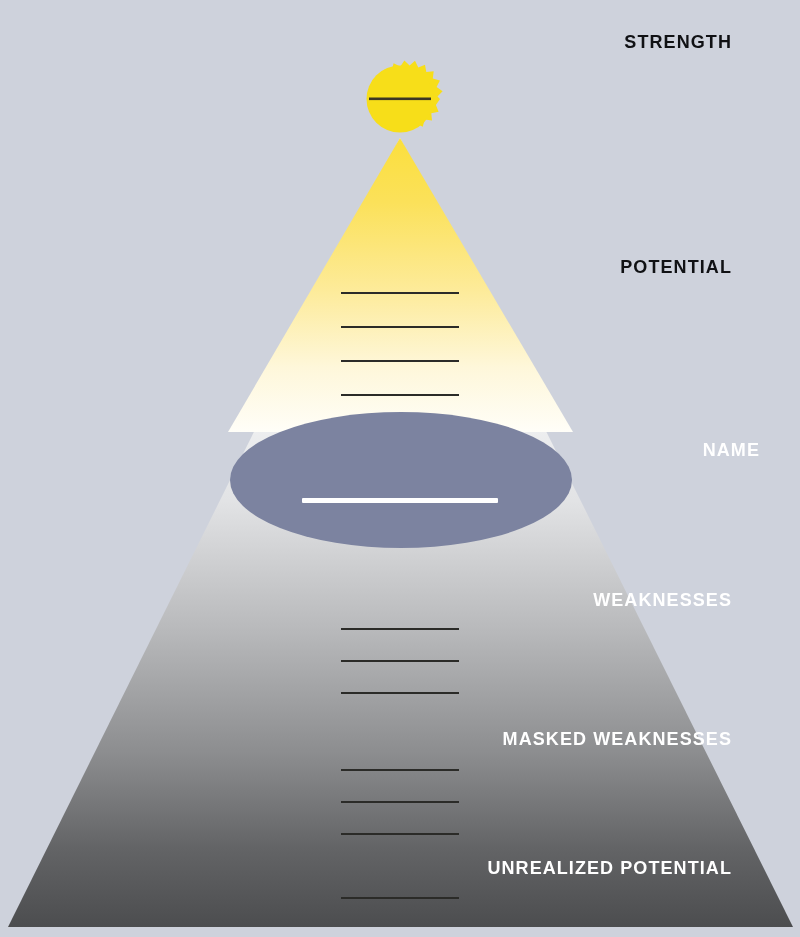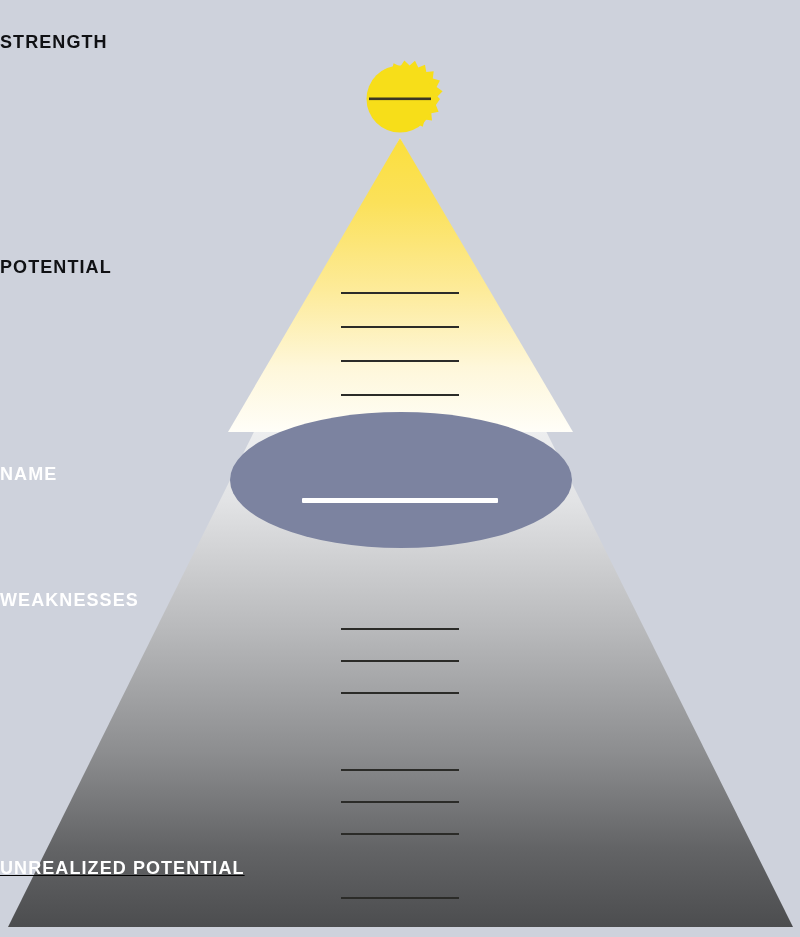--- a/index.html
+++ b/index.html
@@ -25,21 +25,21 @@
     left: 0;
     top: 0;
     width: 800px;
     height: 937px;
     display: block;
   }
   .layer {
     position: absolute;
     left: 0;
     width: 732px;
-    text-align: left;
+    text-align: right;
   }
   .sec-title {
     font-weight: bold;
     letter-spacing: 0.06em;
     line-height: 1;
     white-space: nowrap;
   }
   .title-dark {
     color: #101114;
     font-size: 18px;
@@ -66,29 +66,29 @@
     background: #ffffff;
     height: 5px;
     width: 196px;
     border-radius: 1px;
   }
   
   #strength-title   { top: 33px; }
   #benefits-title   { top: 258px; }
   #benefits-lines   { top: 292px; }
   #benefits-lines .blank-line { margin-bottom: 32px; }
-  #name-title       { top: 465px; }
+  #name-title       { top: 441px; padding-left: 28px; }
   #name-line-wrap   { top: 498px; }
   #downsides-title  { top: 591px; }
   #downsides-lines  { top: 628px; }
   #downsides-lines .blank-line { margin-bottom: 30px; }
   #masked-title     { top: 730px; }
   #masked-lines     { top: 769px; }
   #masked-lines .blank-line { margin-bottom: 30px; }
-  #unrealized-title { top: 859px; text-decoration: underline; }
+  #unrealized-title { top: 859px; }
   #unrealized-lines { top: 897px; }
   #unrealized-lines .blank-line { margin-bottom: 30px; }
 </style>
 </head>
 <body>
 
 <div id="stage">
 
   <svg id="diagram-svg" viewBox="0 0 800 937" xmlns="http://www.w3.org/2000/svg">
     <defs>
@@ -152,20 +152,23 @@
 
   <div class="layer" id="downsides-title">
     <span class="sec-title title-light">WEAKNESSES</span>
   </div>
   <div class="blank-lines" id="downsides-lines">
     <div class="blank-line"></div>
     <div class="blank-line"></div>
     <div class="blank-line"></div>
   </div>
 
+  <div class="layer" id="masked-title">
+    <span class="sec-title title-light">MASKED WEAKNESSES</span>
+  </div>
   <div class="blank-lines" id="masked-lines">
     <div class="blank-line"></div>
     <div class="blank-line"></div>
     <div class="blank-line"></div>
   </div>
 
   <div class="layer" id="unrealized-title">
     <span class="sec-title title-light">UNREALIZED POTENTIAL</span>
   </div>
   <div class="blank-lines" id="unrealized-lines">

